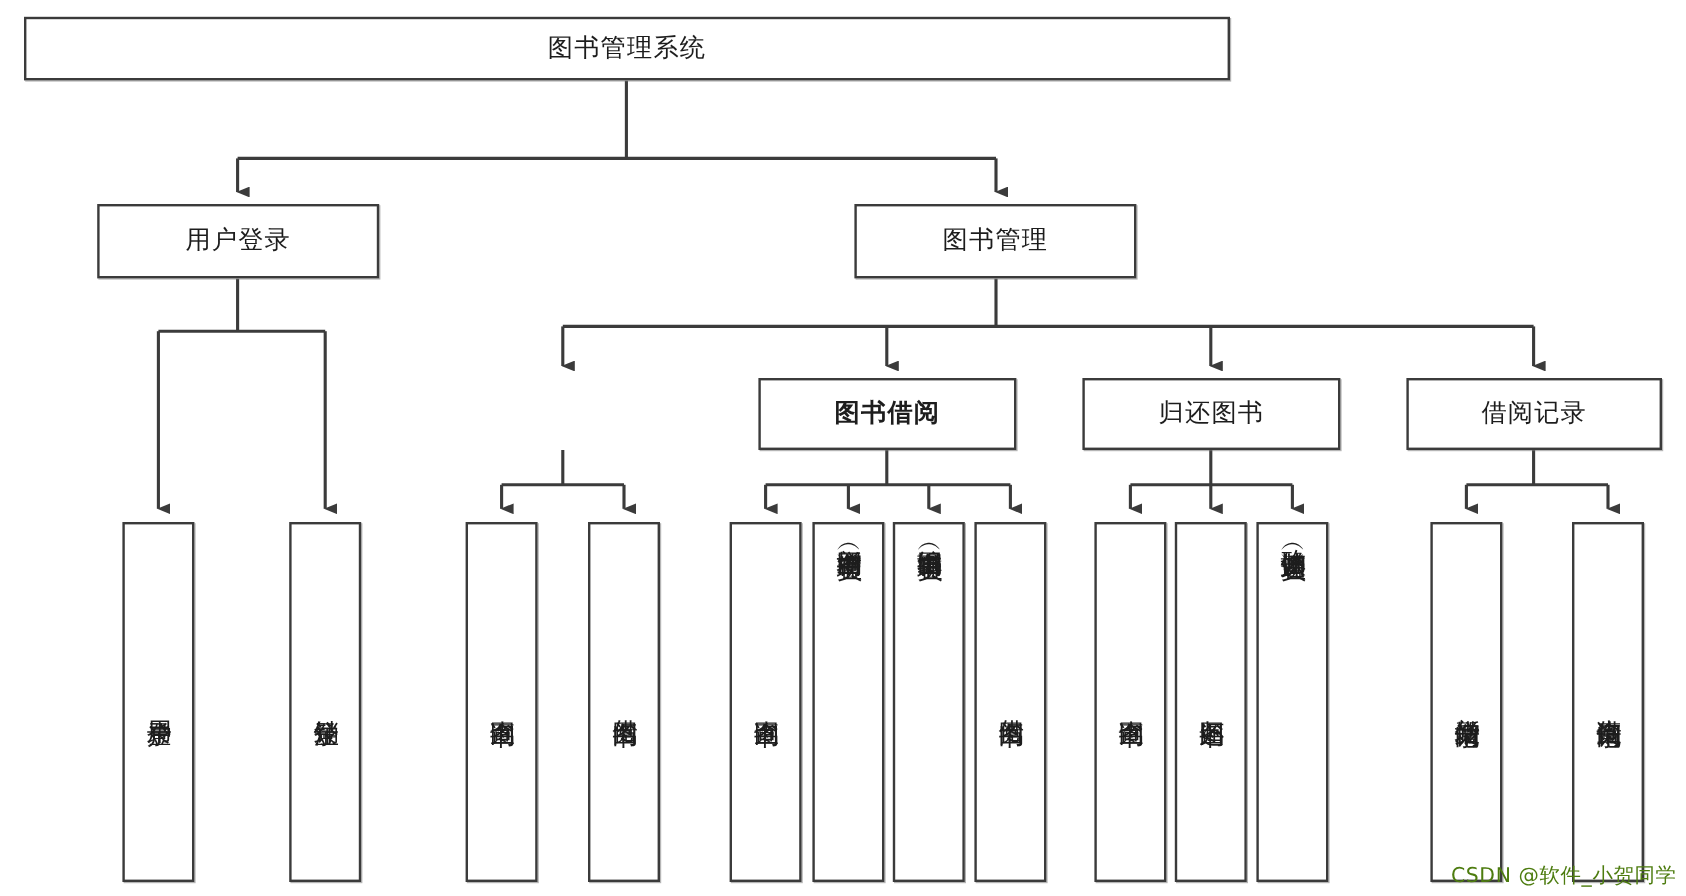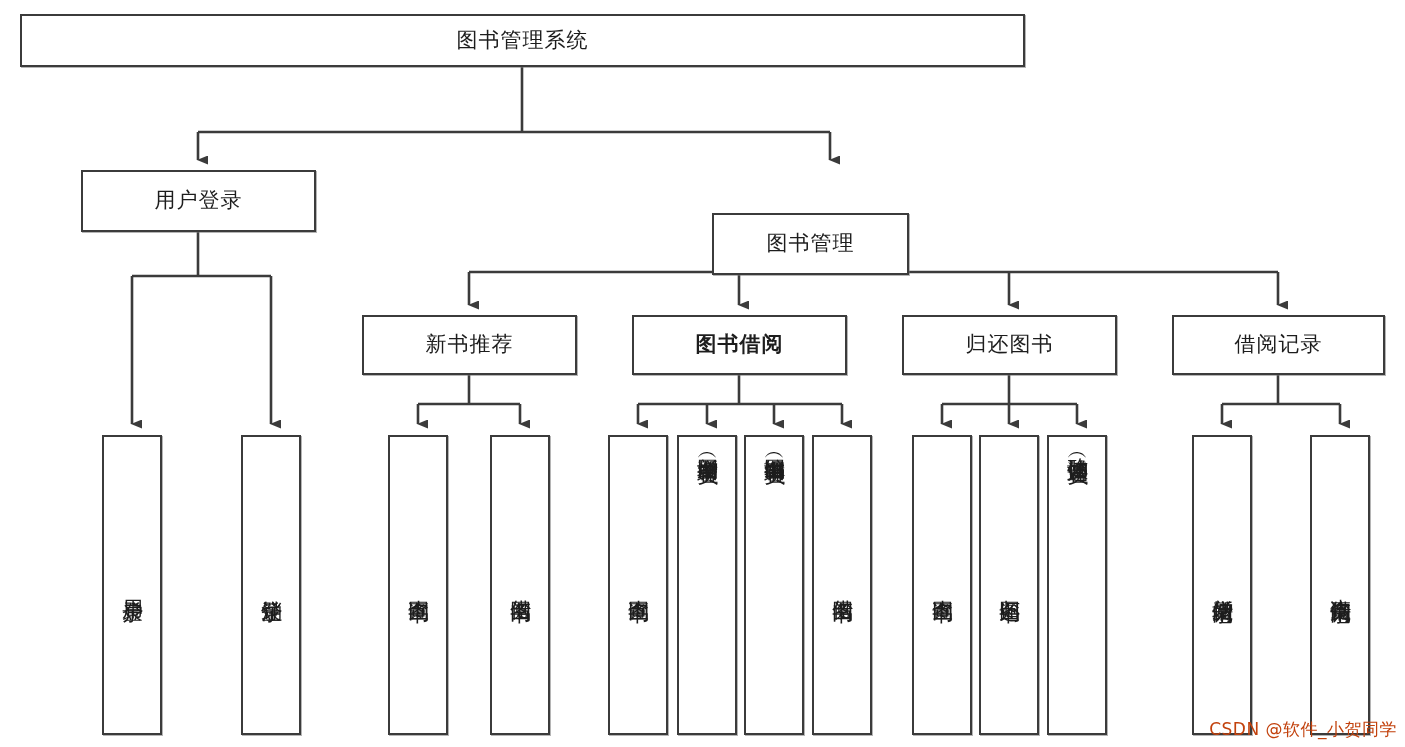--- a/index.html
+++ b/index.html
@@ -59,21 +59,21 @@
   }
   .node-v.center-v {
     align-items: center;
     padding-top: 0;
   }
   #watermark {
     position: absolute;
     right: 8px;
     bottom: 6px;
     font-size: 17px;
-    color: #c2410c;
+    color: #4d7c0f;
     letter-spacing: 0.5px;
     white-space: nowrap;
     font-family: "DejaVu Sans", "Liberation Sans", sans-serif;
   }
 </style>
 </head>
 <body>
 
 <div id="diagram-root">
 
@@ -128,27 +128,24 @@
   </svg>
 
   <div class="node node-h" style="left:20px; top:14px; width:1005px; height:53px;">
     <span class="node-label">图书管理系统</span>
   </div>
 
   <div class="node node-h" style="left:81px; top:170px; width:235px; height:62px;">
     <span class="node-label">用户登录</span>
   </div>
 
-  <div class="node node-h" style="left:712px; top:170px; width:197px; height:62px;margin-top:43px;">
+  <div class="node node-h" style="left:712px; top:170px; width:235px; height:62px;">
     <span class="node-label">图书管理</span>
   </div>
 
-  <div class="node node-h" style="left:362px; top:315px; width:215px; height:60px;">
-    <span class="node-label">新书推荐</span>
-  </div>
 
   <div class="node node-h" style="left:632px; top:315px; width:215px; height:60px;font-weight:bold;">
     <span class="node-label">图书借阅</span>
   </div>
 
   <div class="node node-h" style="left:902px; top:315px; width:215px; height:60px;">
     <span class="node-label">归还图书</span>
   </div>
 
   <div class="node node-h" style="left:1172px; top:315px; width:213px; height:60px;">

